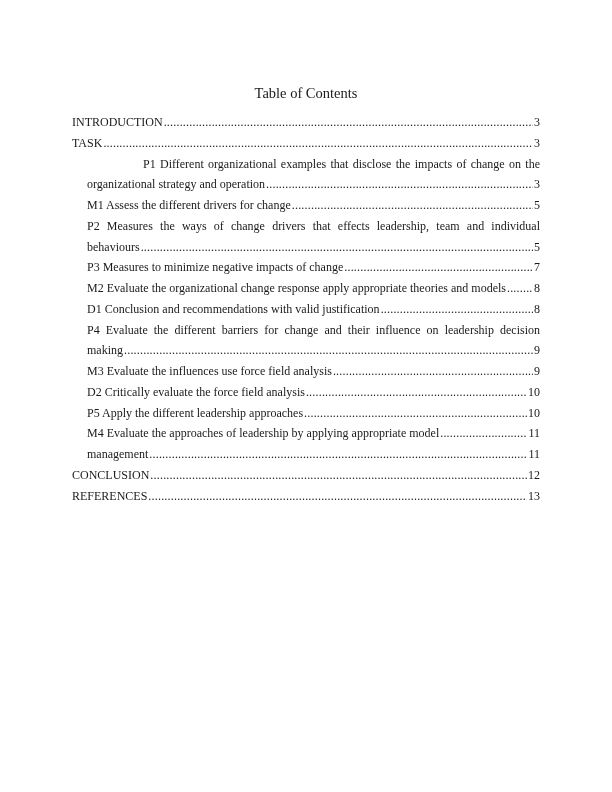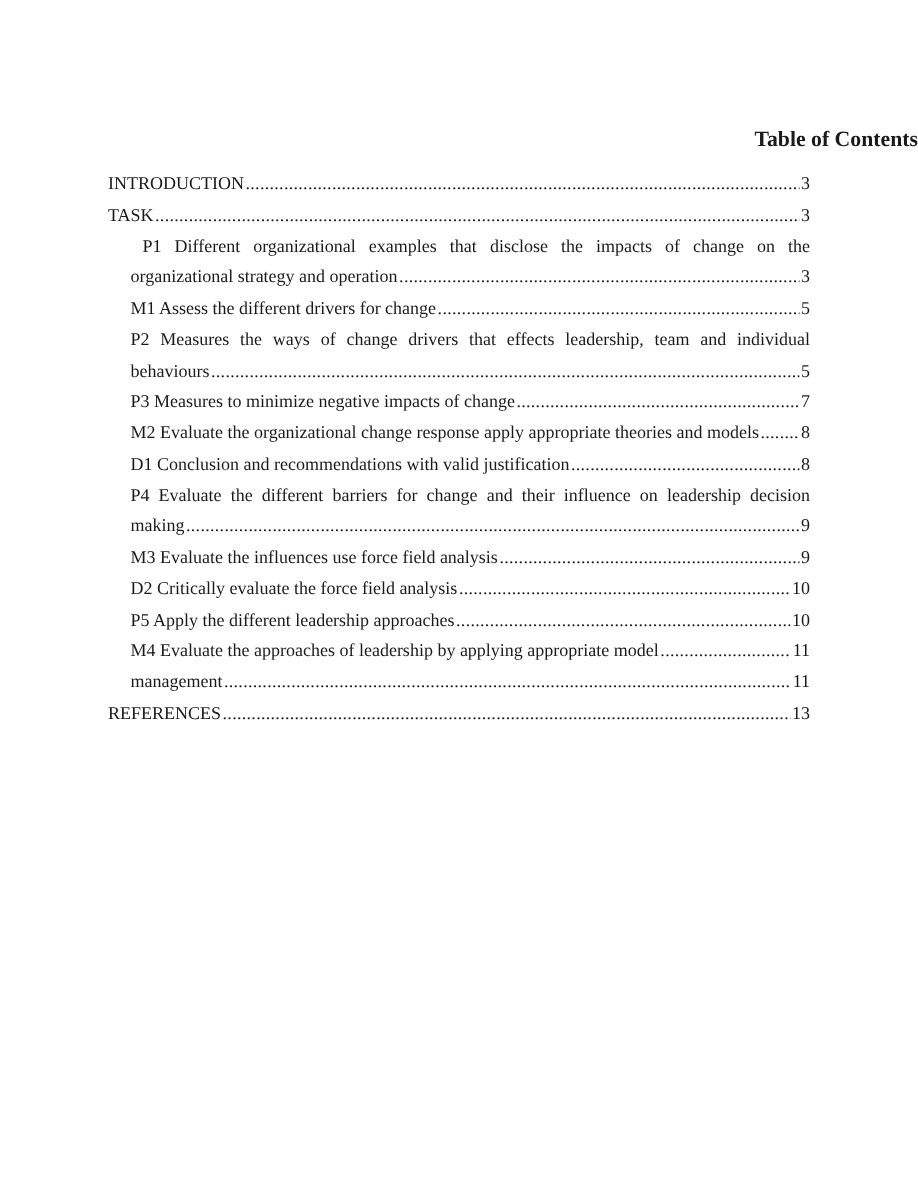--- a/index.html
+++ b/index.html
@@ -1,30 +1,30 @@
 <!DOCTYPE html>
 <html><head>
 <meta charset="utf-8">
 <style>
   html, body { margin: 0; padding: 0; background: #ffffff; }
   body { width: 612px; height: 792px; position: relative; overflow: hidden;
          font-family: "Liberation Serif", serif; color: #1a1a1a; }
   .page { position: absolute; left: 0; top: 0; width: 612px; height: 792px; background: #fff; }
-  .title { position: absolute; top: 84px; left: 0; width: 612px; text-align: right;
-           font-weight: bold; font-size: 14.5px; line-height: 18px; }
+  .title { position: absolute; top: 84px; left: 0; width: 612px; text-align: center;
+           font-weight: normal; font-size: 14.5px; line-height: 18px; }
   .toc { position: absolute; top: 112px; left: 72px; width: 468px; }
   .entry { font-size: 12px; line-height: 20.75px; }
   .row { display: flex; align-items: baseline; white-space: nowrap; }
   .row .text { flex: 0 0 auto; }
   .row .leader { flex: 1 1 auto; overflow: hidden; margin: 0 1px; }
   .row .leader::after { content: "........................................................................................................................................................................................................................................"; letter-spacing: 0.2px; }
   .row .page-num { flex: 0 0 auto; text-align: right; }
   .lvl2 { padding-left: 15px; }
   .first-line { text-align: justify; text-align-last: justify; white-space: nowrap; }
-  .first-line.indent { padding-left: 8px; }
+  .first-line.indent { padding-left: 8px; margin-left: 48px; }
 </style>
 </head>
 <body>
 
 <div class="page">
   <div class="title">Table of Contents</div>
 
   <div class="toc">
 
     <div class="entry">
@@ -135,20 +135,27 @@
     </div>
 
     <div class="entry lvl2">
       <div class="row">
         <span class="text">management</span>
         <span class="leader"></span>
         <span class="page-num">11</span>
       </div>
     </div>
 
+    <div class="entry">
+      <div class="row">
+        <span class="text">CONCLUSION </span>
+        <span class="leader"></span>
+        <span class="page-num">12</span>
+      </div>
+    </div>
 
     <div class="entry">
       <div class="row">
         <span class="text">REFERENCES</span>
         <span class="leader"></span>
         <span class="page-num">13</span>
       </div>
     </div>
   </div>
 </div>

